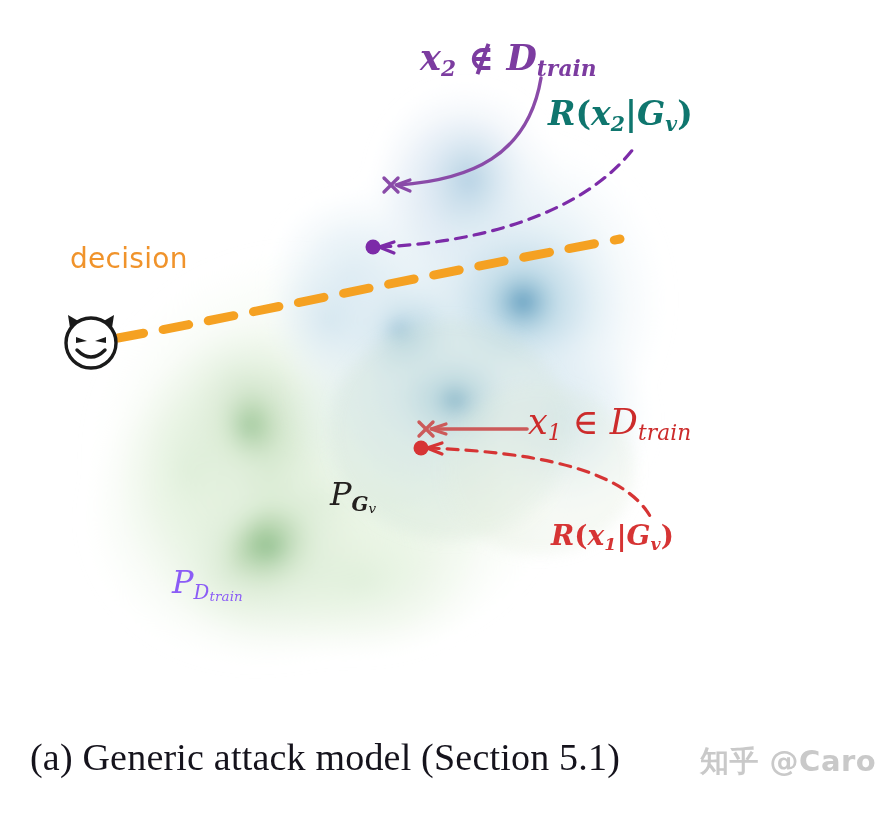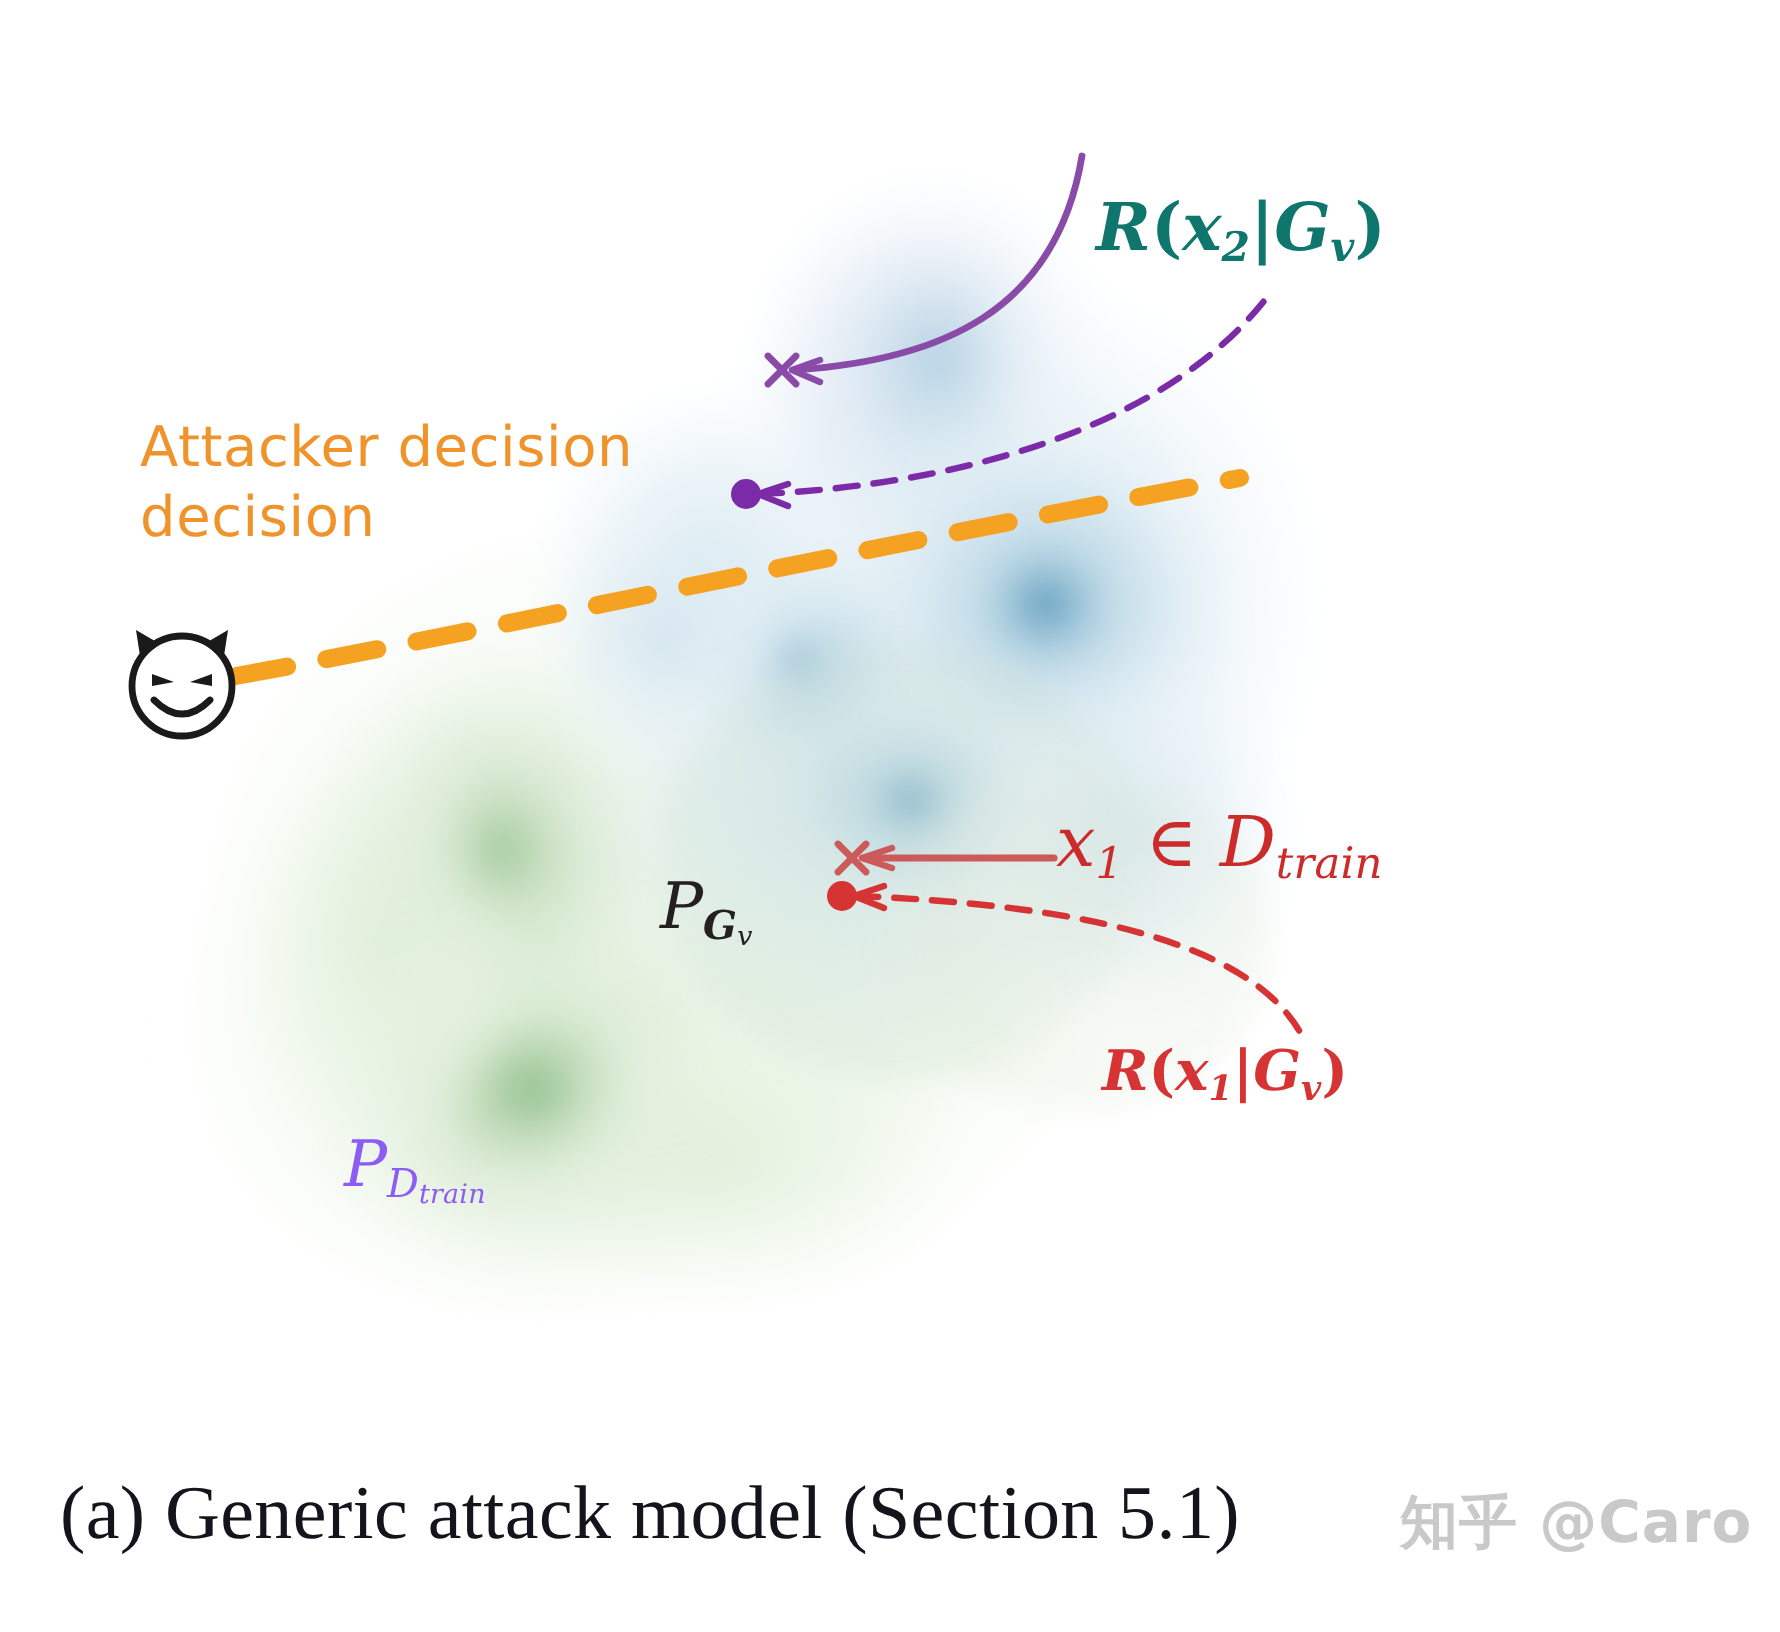--- a/index.html
+++ b/index.html
@@ -83,21 +83,21 @@
     left: 70px; top: 206px;
     font-family: "DejaVu Sans", sans-serif;
     font-size: 28px;
     color: #f0932b;
     letter-spacing: 0.3px;
     line-height: 1.25;
     font-style: normal;
   }
 
   #label-pg {
-    left: 330px; top: 437px;
+    left: 330px; top: 478px;
     font-size: 32px;
     color: #23201e;
     text-align: right;
   }
   #label-pdtrain {
     left: 172px; top: 566px;
     font-size: 32px;
     color: #8b5cf6;
   }
 
@@ -263,28 +263,29 @@
     <path d="M 12 20 L 10 7 L 22 14 Z" fill="#1a1a1a"></path>
     <path d="M 54 20 L 56 7 L 44 14 Z" fill="#1a1a1a"></path>
     <circle cx="33" cy="35" r="25" fill="#ffffff" stroke="#1a1a1a" stroke-width="3.4"></circle>
 
     <path d="M 18 29 L 29 33 L 18 35 Z" fill="#1a1a1a"></path>
     <path d="M 48 29 L 37 33 L 48 35 Z" fill="#1a1a1a"></path>
 
     <path d="M 19 42 Q 33 56 47 42" fill="none" stroke="#1a1a1a" stroke-width="3.4" stroke-linecap="round"></path>
   </svg>
 
+  <div class="lbl math" id="label-x2-notin"><span>x</span><span class="sub">2</span> <span class="up">∉</span> <span>D</span><span class="sub">train</span></div>
 
   <div class="lbl math" id="label-r-x2"><span class="cal">R</span><span class="up">(</span><span>x</span><span class="sub">2</span><span class="up">|</span><span class="cal">G</span><span class="sub">v</span><span class="up">)</span></div>
 
   <div class="lbl math" id="label-x1-in"><span>x</span><span class="sub">1</span> <span class="up">∈</span> <span>D</span><span class="sub">train</span></div>
 
   <div class="lbl math" id="label-r-x1"><span class="cal">R</span><span class="up">(</span><span>x</span><span class="sub">1</span><span class="up">|</span><span class="cal">G</span><span class="sub">v</span><span class="up">)</span></div>
 
-  <div class="lbl" id="label-attacker"><span>Attacker decision</span><br><span>decision</span></div>
+  <div class="lbl" id="label-attacker"><br><span>decision</span></div>
 
   <div class="lbl math" id="label-pg"><span>P</span><span class="sub cal">G</span><span class="sub" style="font-size:0.42em;vertical-align:-0.62em">v</span></div>
 
   <div class="lbl math" id="label-pdtrain"><span>P</span><span class="sub">D</span><span class="sub" style="font-size:0.42em;vertical-align:-0.62em">train</span></div>
 
   <div id="caption">(a) Generic attack model (Section 5.1)</div>
 
   <div id="watermark">知乎 @Caro</div>
 
 </div>

